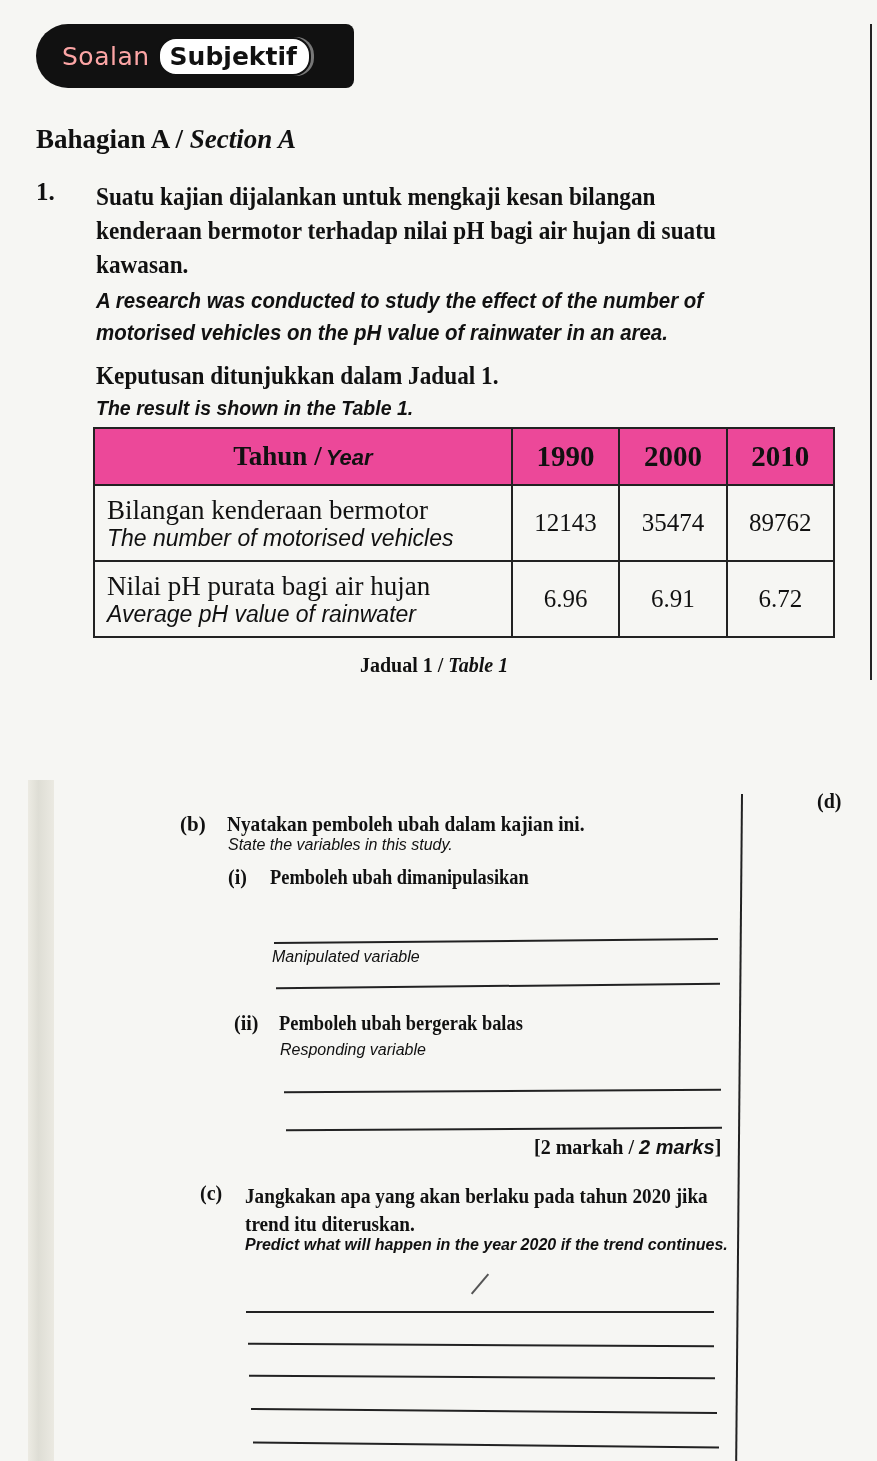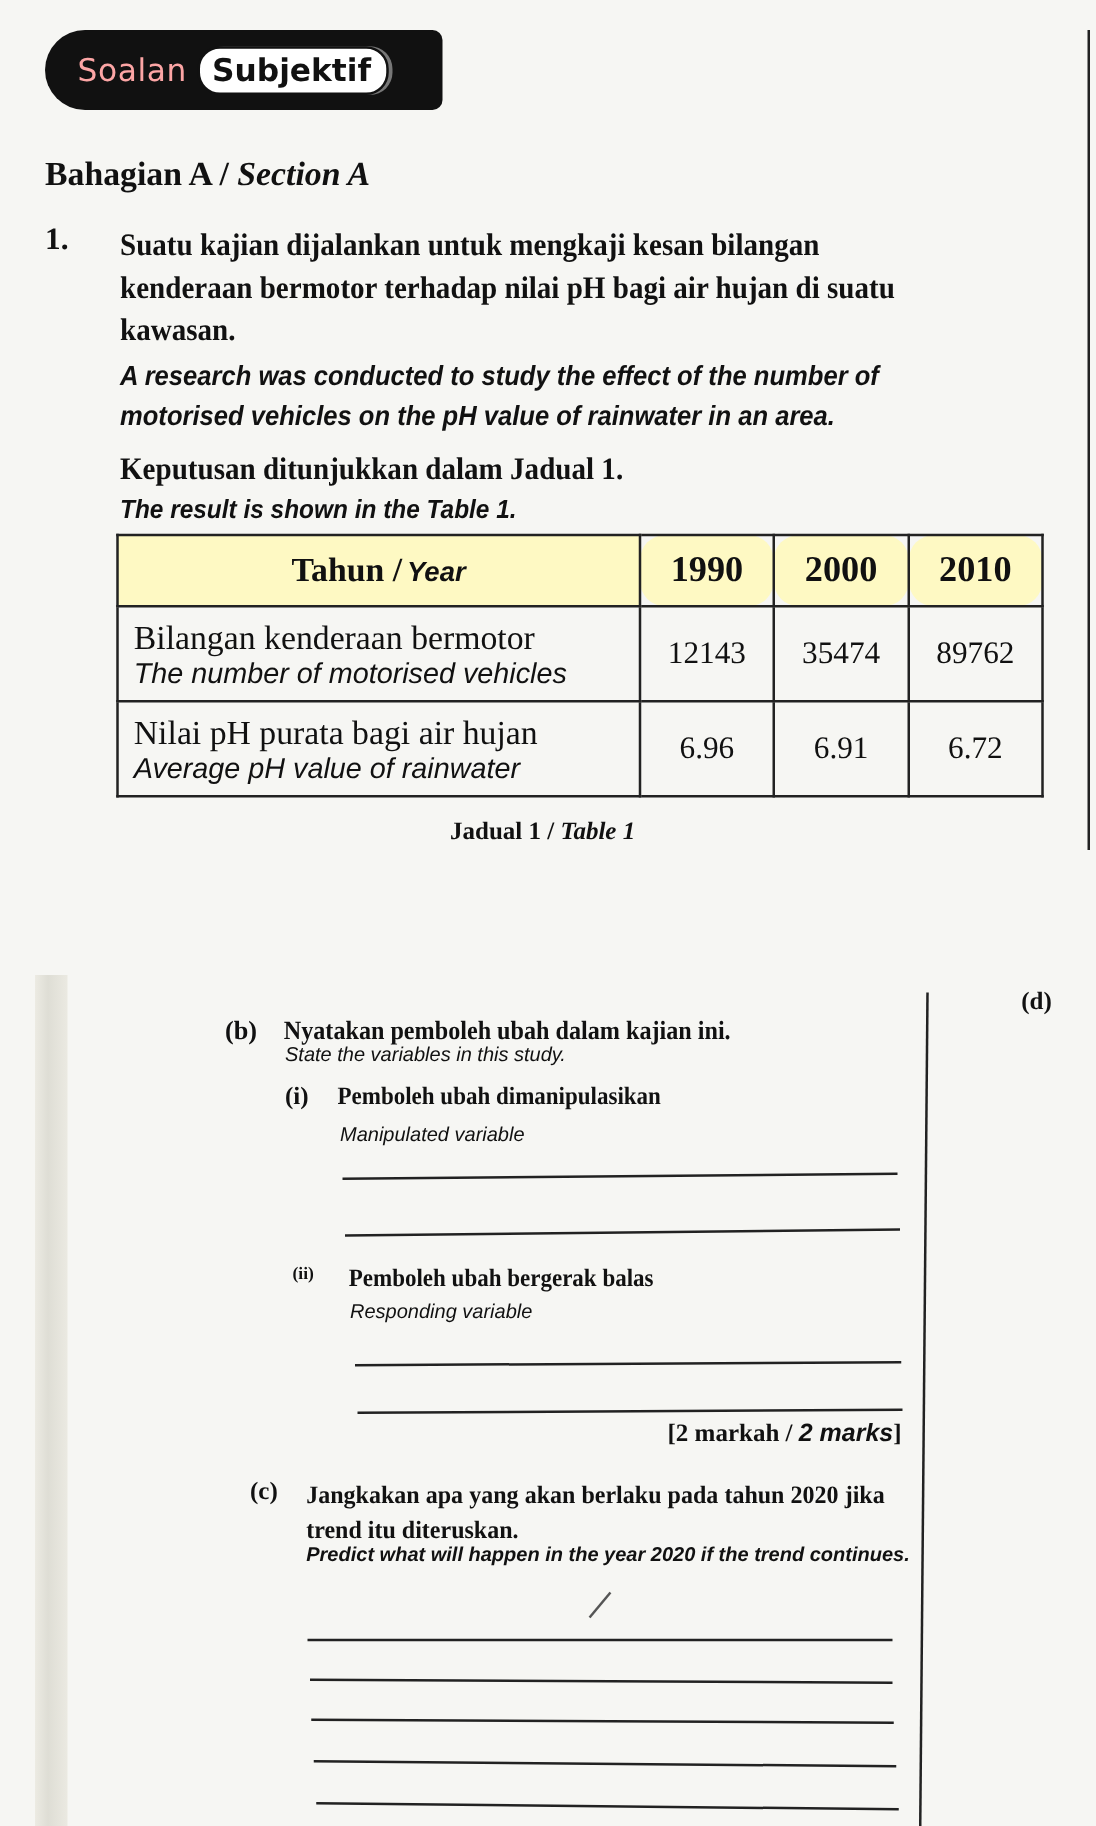--- a/index.html
+++ b/index.html
@@ -36,45 +36,45 @@
     .q-text-en { left: 96px; top: 285px; width: 760px; font-size: 22px; line-height: 32px; transform: scaleX(0.93); transform-origin: left; font-weight: bold; }
     .result-ms { left: 96px; top: 362px; font-size: 25px; font-weight: bold; transform: scaleX(0.93); transform-origin: left; }
     .result-en { left: 96px; top: 396px; font-size: 21px; font-weight: bold; transform: scaleX(0.93); transform-origin: left; }
 
     
     .data-table {
       left: 93px; top: 427px; width: 742px; border-collapse: collapse;
       border: 2px solid #222;
     }
     .data-table td, .data-table th { border: 2px solid #222; padding: 0; }
-    .data-table th { background: #fef9c3; height: 55px; }
+    .data-table th { background: #ec4899; height: 55px; }
     .th-label { font-size: 27px; font-weight: bold; }
     .th-label .en { font-family: "Liberation Sans", sans-serif; font-style: italic; font-size: 22px; }
-    .yr { font-size: 29px; font-weight: bold; text-align: center; border-radius: 20px; }
+    .yr { font-size: 29px; font-weight: bold; text-align: center; }
     .row-label { padding-left: 12px !important; height: 74px; }
     .row-ms { font-size: 27px; line-height: 30px; display: block; }
     .row-en { font-size: 23px; font-family: "Liberation Sans", sans-serif; font-style: italic; display: block; line-height: 26px; }
     .val { text-align: center; font-size: 25px; }
     .caption { left: 360px; top: 654px; font-size: 20px; font-weight: bold; }
     .caption i { font-weight: bold; }
 
     .vline-top { left: 870px; top: 24px; width: 2px; height: 656px; background: #222; }
 
     
     .fold { left: 28px; top: 780px; width: 26px; height: 681px; background: linear-gradient(90deg, #e8e6dc, #d4d3c8 40%, #e6e4da); opacity: 0.7; }
     .vline-bot { left: 741px; top: 794px; width: 2px; height: 667px; background: #222; transform: rotate(0.5deg); transform-origin: top; }
     .d-label { left: 817px; top: 790px; font-size: 20px; font-weight: bold; }
 
     .b-label { left: 180px; top: 812px; font-size: 21px; font-weight: bold; }
     .b-ms { left: 227px; top: 812px; font-size: 21px; font-weight: bold; transform: scaleX(0.92); transform-origin: left; }
     .b-en { left: 228px; top: 836px; font-size: 16px; }
     .i-label { left: 228px; top: 866px; font-size: 20px; font-weight: bold; }
     .i-ms { left: 270px; top: 866px; font-size: 20px; font-weight: bold; transform: scaleX(0.92); transform-origin: left; }
-    .i-en { left: 272px; top: 900px; font-size: 16px; }
-    .ii-label { left: 234px; top: 1012px; font-size: 14px; font-weight: bold; }
+    .i-en { left: 272px; top: 948px; font-size: 16px; }
+    .ii-label { left: 234px; top: 1012px; font-size: 20px; font-weight: bold; }
     .ii-ms { left: 279px; top: 1012px; font-size: 20px; font-weight: bold; transform: scaleX(0.92); transform-origin: left; }
     .ii-en { left: 280px; top: 1041px; font-size: 16px; }
     .marks { left: 534px; top: 1136px; font-size: 20px; font-weight: bold; }
     .marks i { font-family: "Liberation Sans", sans-serif; }
 
     .c-label { left: 200px; top: 1182px; font-size: 20px; font-weight: bold; }
     .c-ms { left: 245px; top: 1182px; width: 482px; font-size: 20px; font-weight: bold; line-height: 28px; text-align: justify; transform: scaleX(0.96); transform-origin: left; }
     .c-en { left: 245px; top: 1232px; width: 485px; font-size: 16px; line-height: 26px; font-weight: bold; }
 
     .ans-line { height: 2px; background: #222; }

